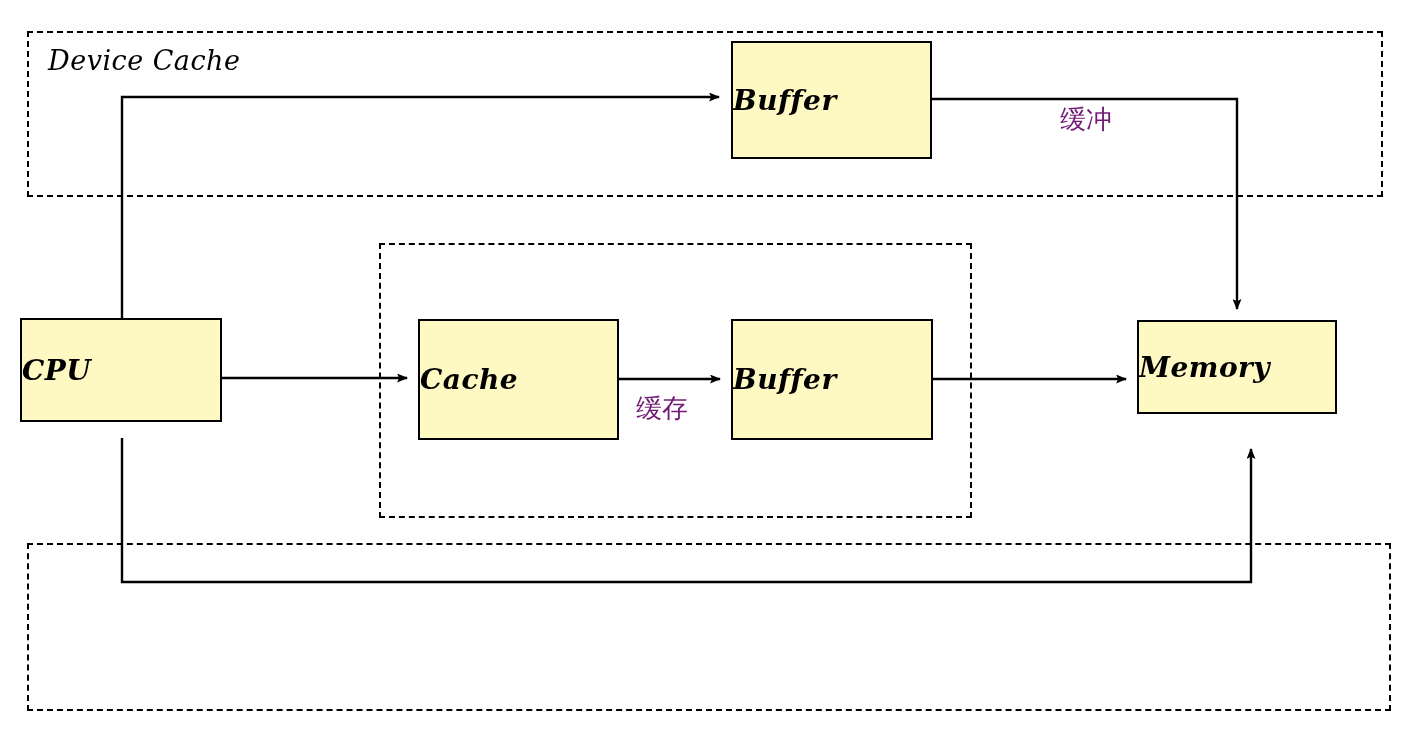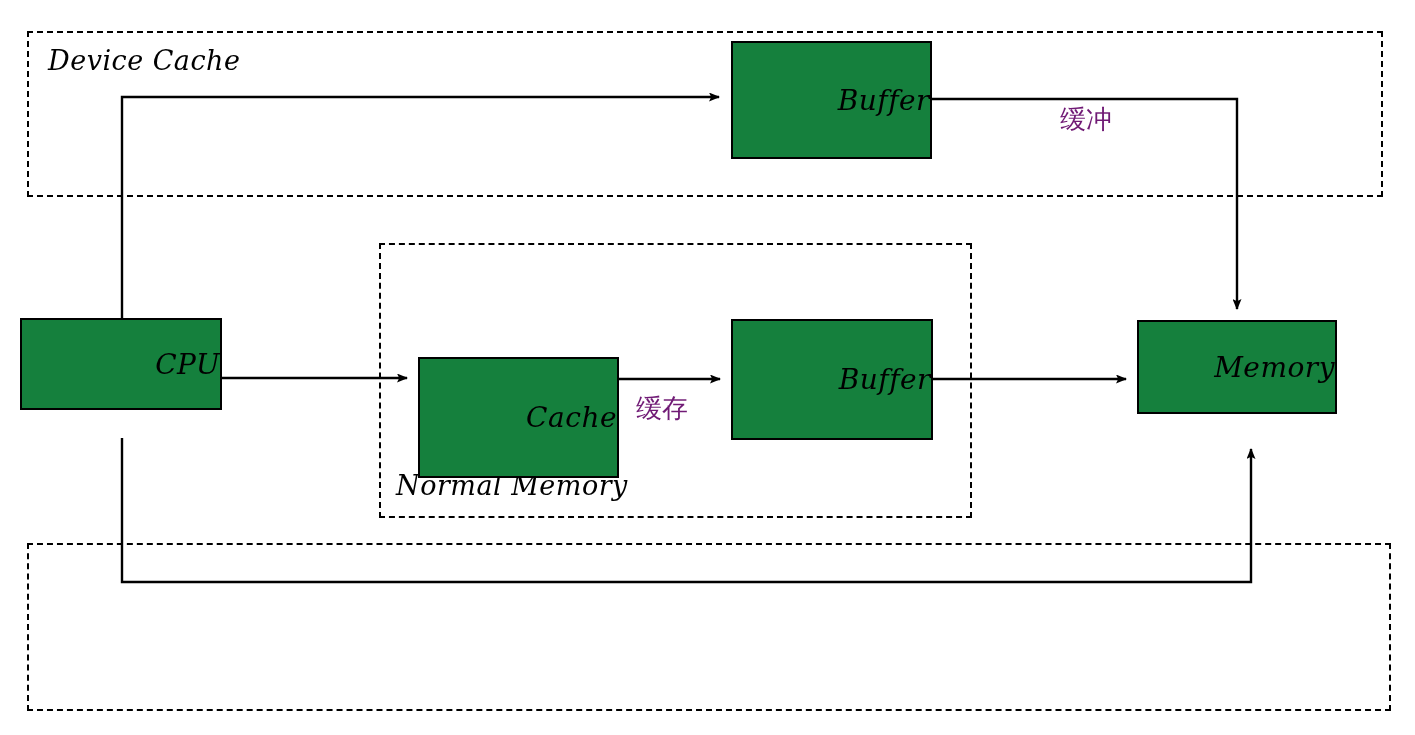--- a/index.html
+++ b/index.html
@@ -40,24 +40,25 @@
     white-space: nowrap;
     letter-spacing: 0.5px;
     font-family: "DejaVu Serif", "Liberation Serif", serif;
   }
 
   
   .node {
     position: absolute;
     border: 2px solid #000000;
     box-sizing: border-box;
-    background: #15803d;
+    background: #fef9c3;
     display: flex;
     align-items: center;
-    justify-content: flex-end;
+    justify-content: flex-start;
+    font-weight: bold;
   }
   .node-label {
     font-style: italic;
     font-size: 28px;
     color: #000000;
     white-space: nowrap;
     letter-spacing: 0.5px;
     font-family: "DejaVu Serif", "Liberation Serif", serif;
   }
 
@@ -92,33 +93,32 @@
 
     <path d="M933,379 L1126,379" fill="none" stroke="#000000" stroke-width="2.4" marker-end="url(#ah)"></path>
 
     <path d="M122,438 L122,582 L1251,582 L1251,449" fill="none" stroke="#000000" stroke-width="2.4" marker-end="url(#ah)"></path>
   </svg>
 
   <div class="region" style="left:27px; top:31px; width:1356px; height:166px;"></div>
   <div class="region-label" style="left:48px; top:45px;">Device Cache</div>
 
   <div class="region" style="left:379px; top:243px; width:593px; height:275px;"></div>
-  <div class="region-label" style="left:396px; top:470px;">Normal Memory</div>
 
   <div class="region" style="left:27px; top:543px; width:1364px; height:168px;"></div>
 
-  <div class="node" style="left:20px; top:318px; width:202px; height:92px;">
+  <div class="node" style="left:20px; top:318px; width:202px; height:104px;">
     <span class="node-label">CPU</span>
   </div>
 
   <div class="node" style="left:731px; top:41px; width:201px; height:118px;">
     <span class="node-label">Buffer</span>
   </div>
 
-  <div class="node" style="left:418px; top:319px; width:201px; height:121px;margin-top:38px;">
+  <div class="node" style="left:418px; top:319px; width:201px; height:121px;">
     <span class="node-label">Cache</span>
   </div>
 
   <div class="node" style="left:731px; top:319px; width:202px; height:121px;">
     <span class="node-label">Buffer</span>
   </div>
 
   <div class="node" style="left:1137px; top:320px; width:200px; height:94px;">
     <span class="node-label">Memory</span>
   </div>

